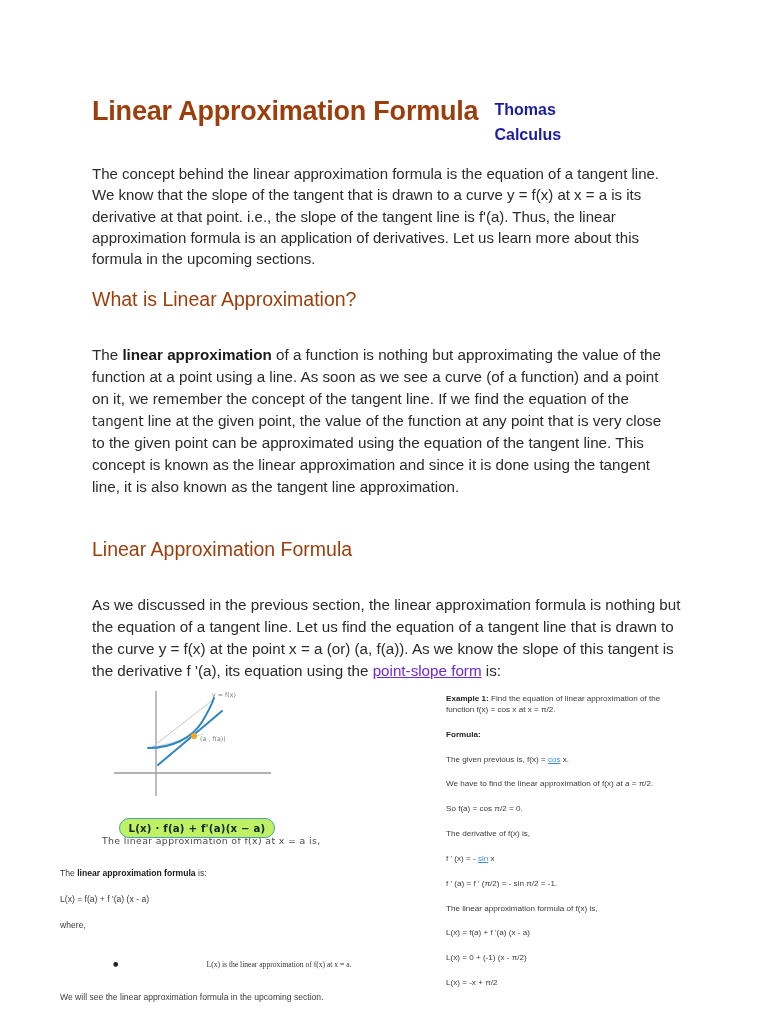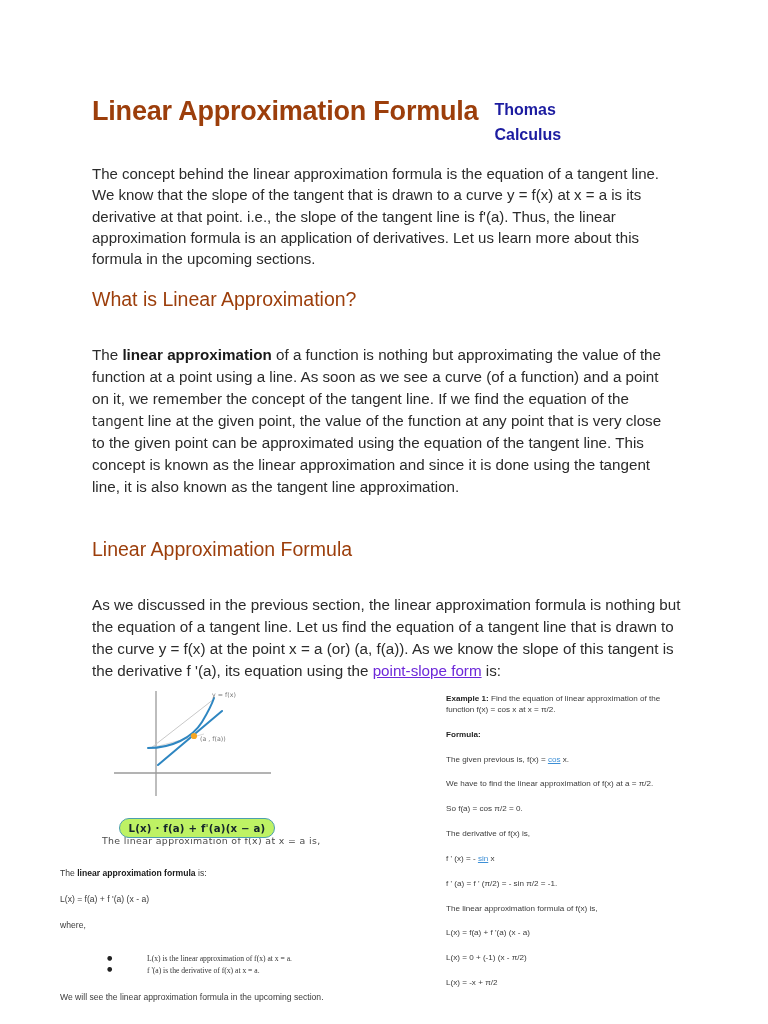--- a/index.html
+++ b/index.html
@@ -157,23 +157,24 @@
   .ll-1 { top: 868px; }
   .ll-2 { top: 894px; }
   .ll-3 { top: 920px; }
   .ll-4 { top: 992px; width: 360px; }
 
   .bullets {
     position: absolute;
     left: 95px;
     top: 949px;
     width: 300px;
-    margin: 4px;
+    margin: 10px;
     padding: 0;
     list-style: none;
+    text-align: center;
   }
   .bullets li {
     font-family: "Liberation Serif", serif;
     font-size: 7.6px;
     color: #333333;
     line-height: 1.55;
     position: relative;
     padding-left: 48px;
   }
   .bullets li::before {
@@ -249,21 +250,20 @@
   <div class="fig-caption">The linear approximation of f(x) at x = a is,</div>
 
   <div class="formula-box">L(x) · f(a) + fˈ(a)(x − a)</div>
 
   <div class="ll ll-1"><span>The </span><b class="strong">linear approximation formula</b><span> is:</span></div>
   <div class="ll ll-2">L(x) = f(a) + f '(a) (x - a)</div>
   <div class="ll ll-3">where,</div>
 
   <ul class="bullets">
     <li>L(x) is the linear approximation of f(x) at x = a.</li>
-    <li>f '(a) is the derivative of f(x) at x = a.</li>
   </ul>
 
   <div class="ll ll-4">We will see the linear approximation formula in the upcoming section.</div>
 
   <div class="example-col">
     <p class="ex-line"><span class="ex-b">Example 1:</span><span> Find the equation of linear approximation of the function f(x) = cos x at x = π/2.</span></p>
     <p class="ex-line"><span class="ex-b">Formula:</span></p>
 
     <p class="ex-line"><span>The given previous is, f(x) = </span><a class="lnk" href="#">cos</a><span> x.</span></p>
     <p class="ex-line">We have to find the linear approximation of f(x) at a = π/2.</p>

